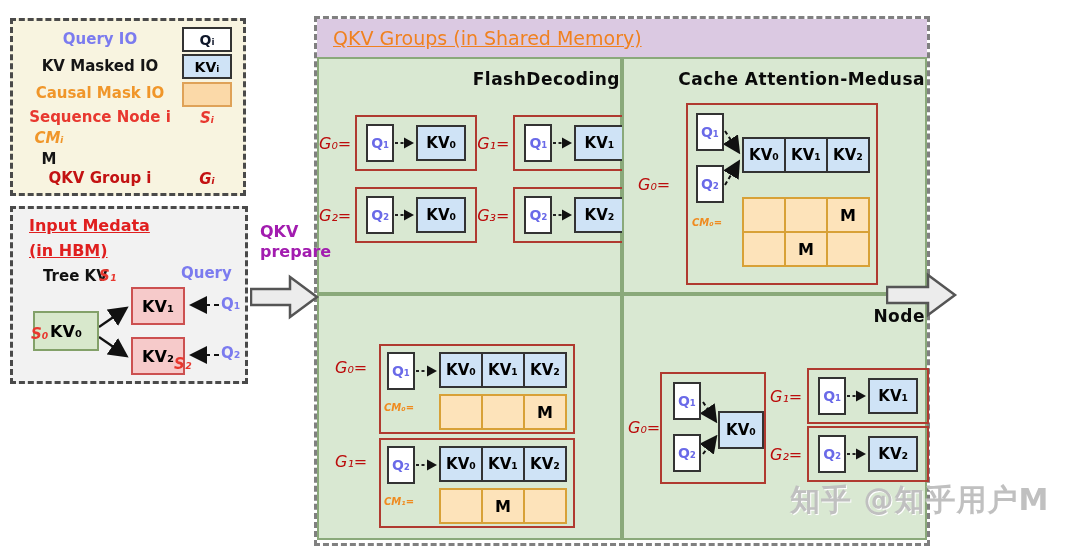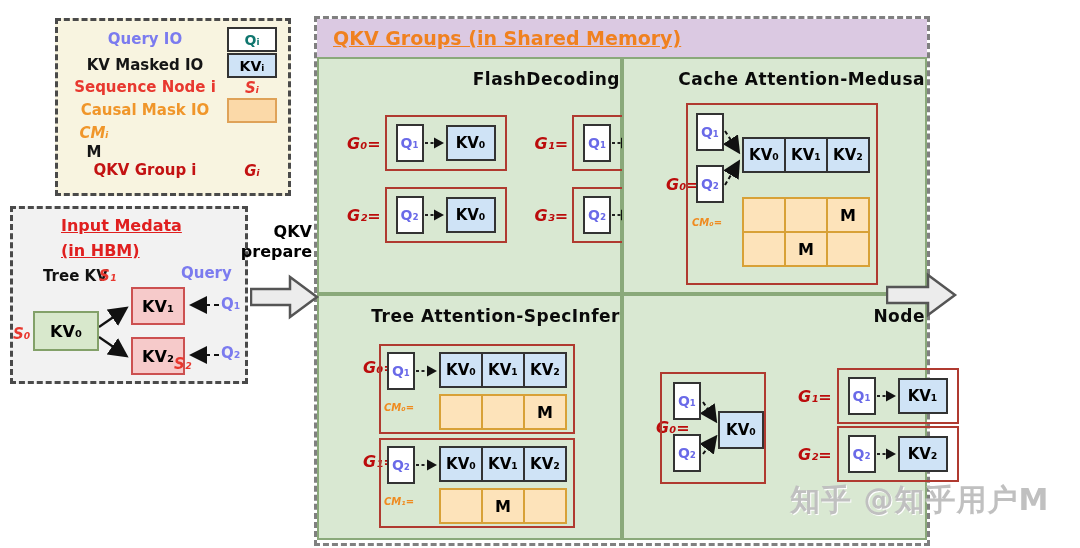--- a/index.html
+++ b/index.html
@@ -1,74 +1,74 @@
 <!DOCTYPE html>
 <html><head>
 <meta charset="utf-8">
 <style>
   * { margin:0; padding:0; box-sizing:border-box; }
   body { background:#fff; font-family:"DejaVu Sans", sans-serif; }
   .stage { position:relative; width:1080px; height:548px; background:#fff; overflow:hidden; }
 
   
   .legend { position:absolute; left:10px; top:18px; width:236px; height:178px;
-    background:#f8f4e0; border:3px dashed #4a4a4a; padding:6px 8px 13px 8px;
-    display:flex; flex-direction:column; justify-content:space-between;margin-left:45px; }
+    background:#f8f4e0; border:3px dashed #4a4a4a; padding:6px 8px 5px 8px;
+    display:flex; flex-direction:column; justify-content:space-between; }
   .lrow { display:flex; align-items:center; }
   .lrow .lab { flex:1; text-align:center; font-weight:bold; font-size:15px; line-height:1.05; }
   .lrow .symc { width:56px; display:flex; justify-content:center; align-items:center; }
   .sym-box { width:50px; height:25px; border:2px solid #333; display:flex; align-items:center;
     justify-content:center; font-weight:bold; font-size:14px; }
-  .sym-q   { background:#fff; color:#0f766e; }
+  .sym-q   { background:#fff; color:#0f172a; }
   .sym-kv  { background:#cfe3f6; color:#000; }
   .sym-mask{ background:#fbd9a8; border-color:#dfa258; }
   .sym-txt { font-weight:bold; font-size:15px; font-style:italic; }
   .c-blue  { color:#7b7bef; }
   .c-black { color:#151515; }
   .c-orange{ color:#f0962a; }
   .c-red   { color:#e8382f; }
   .c-dred  { color:#c31212; }
 
   
   .hbm { position:absolute; left:10px; top:206px; width:238px; height:178px;
     background:#f2f2f2; border:3px dashed #4a4a4a; }
   .hbm-title { position:absolute; left:16px; top:5px; color:#e01f1f; font-weight:bold;
-    font-size:16px; line-height:1.55; text-decoration:underline;margin-left:32px; }
+    font-size:16px; line-height:1.55; text-decoration:underline; }
   .hbm-treekv { position:absolute; left:30px; top:58px; font-weight:bold; font-size:15px; color:#111; }
   .hbm-query  { position:absolute; left:168px; top:55px; font-weight:bold; font-size:15px; color:#7b7bef; }
   .node { position:absolute; display:flex; align-items:center; justify-content:center;
     font-weight:bold; font-size:16px; color:#000; border:2px solid; }
   .kv0 { left:20px; top:102px; width:66px; height:40px; background:#d8e8cc; border-color:#83a169; }
   .kv1 { left:118px; top:78px;  width:54px; height:38px; background:#f6caca; border-color:#cc5050; }
   .kv2 { left:118px; top:128px; width:54px; height:38px; background:#f6caca; border-color:#cc5050; }
   .s-lab { position:absolute; color:#e8382f; font-weight:bold; font-style:italic; font-size:15px; }
-  .s0 { left:0;  top:116px; } .s1 { left:86px; top:58px; } .s2 { left:126px; top:146px;margin-left:35px; }
+  .s0 { left:18px;  top:116px; } .s1 { left:86px; top:58px; } .s2 { left:126px; top:146px;margin-left:35px; }
   .q-lab { position:absolute; color:#7b7bef; font-weight:bold; font-size:15px; }
   .q1h { left:208px; top:86px; } .q2h { left:208px; top:135px; }
   .hbm svg.overlay { position:absolute; left:0; top:0; width:232px; height:172px; pointer-events:none; }
 
   
-  .prepare-label { position:absolute; left:240px; top:222px; width:72px; text-align:right;
-    font-weight:bold; font-size:16px; color:#000000; line-height:1.25; z-index:6; }
+  .prepare-label { position:absolute; left:260px; top:222px; width:72px; text-align:left;
+    font-weight:bold; font-size:16px; color:#a21caf; line-height:1.25; z-index:6; }
   .prepare-arrow { position:absolute; left:250px; top:274px; z-index:6; }
   .attn-arrow { position:absolute; left:886px; top:272px; z-index:6; }
   .attn-label { position:absolute; left:950px; top:266px; width:128px; text-align:center;
     font-weight:bold; font-size:16px; color:#000; line-height:1.25; z-index:6; }
 
   
   .main { position:absolute; left:314px; top:16px; width:616px; height:530px;
     border:3px dashed #808080; background:#fff; }
   .main-header { height:38px; background:#dbc9e2; display:flex; align-items:center; padding-left:16px; }
-  .main-header .t { color:#f0811f; font-weight:bold; font-size:19px; text-decoration:underline; }
+  .main-header .t { color:#f0811f; font-weight:normal; font-size:19px; text-decoration:underline; }
   .quads { display:grid; grid-template-columns:305px 305px; grid-template-rows:237px 246px; }
   .quad { position:relative; background:#d9e8d2; border:2px solid #8aa97a; }
   .quad-title { position:absolute; top:10px; left:0; width:100%; text-align:right;
     font-weight:bold; font-size:17px; color:#0a0a0a; letter-spacing:0.5px; }
 
-  .glabel { color:#bb0c0c; font-style:italic; font-weight:bold; font-size:16px; white-space:nowrap;padding-left:28px; }
+  .glabel { color:#bb0c0c; font-style:italic; font-weight:normal; font-size:16px; white-space:nowrap; }
   .cmlabel { color:#ef8b20; font-style:italic; font-weight:bold; font-size:10px; white-space:nowrap; }
   .redbox { border:2px solid #b03a30; padding:7px 9px; display:flex; align-items:center; }
   .qbox { width:28px; height:38px; background:#fff; border:2px solid #333; color:#6a6ae8;
     font-weight:bold; font-size:14px; display:flex; align-items:center; justify-content:center; }
   .kvb { width:50px; height:36px; background:#cfe3f6; border:2px solid #333; color:#000;
     font-weight:bold; font-size:15px; display:flex; align-items:center; justify-content:center; }
   .harrow { flex:0 0 auto; margin:0 1px; }
   .kvrow { display:flex; }
   .kvrow .cell { width:44px; height:36px; background:#cfe3f6; border:2px solid #333; margin-left:-2px;
     color:#000; font-weight:bold; font-size:15px; display:flex; align-items:center; justify-content:center; }
@@ -131,29 +131,29 @@
           <span class="sym-box sym-q">Qᵢ</span>
         </span>
     </div>
     <div class="lrow">
       <span class="lab c-black">KV Masked IO</span>
       <span class="symc">
           <span class="sym-box sym-kv">KVᵢ</span>
         </span>
     </div>
     <div class="lrow">
+      <span class="lab c-orange">Causal Mask IO</span>
+      <span class="symc">
+          <span class="sym-box sym-mask"></span>
+        </span>
+    </div>
+    <div class="lrow">
       <span class="lab c-red">Sequence Node i</span>
       <span class="symc">
           <span class="sym-txt c-red">Sᵢ</span>
-        </span>
-    </div>
-    <div class="lrow">
-      <span class="lab c-orange">Causal Mask IO</span>
-      <span class="symc">
-          <span class="sym-box sym-mask"></span>
         </span>
     </div>
     <div class="lrow">
       <span class="symc">
           <span class="sym-txt c-orange">CMᵢ</span>
         </span>
     </div>
     <div class="lrow">
       <span class="symc">
           <span class="sym-txt c-black" style="font-style:normal;">M</span>
@@ -289,21 +289,20 @@
             <div class="maskrow">
               <span class="mcell"></span>
               <span class="mcell">M</span>
               <span class="mcell"></span>
             </div>
           </div>
         </div>
       </div>
 
       <div class="quad">
-        <div class="quad-title">Tree Attention-SpecInfer</div>
         <span class="glabel si-glabel0">G₀=</span>
         <div class="si-box si-box0">
           <span class="qbox qp">Q₁</span>
           <svg class="ap" width="22" height="14" viewBox="0 0 22 14">
               <line x1="0" y1="7" x2="11" y2="7" stroke="#222" stroke-width="2" stroke-dasharray="3,2.5"></line>
               <path d="M11 1.5 L21 7 L11 12.5 Z" fill="#111"></path>
             </svg>
           <div class="kvrow kvp">
             <span class="cell">KV₀</span>
             <span class="cell">KV₁</span>

